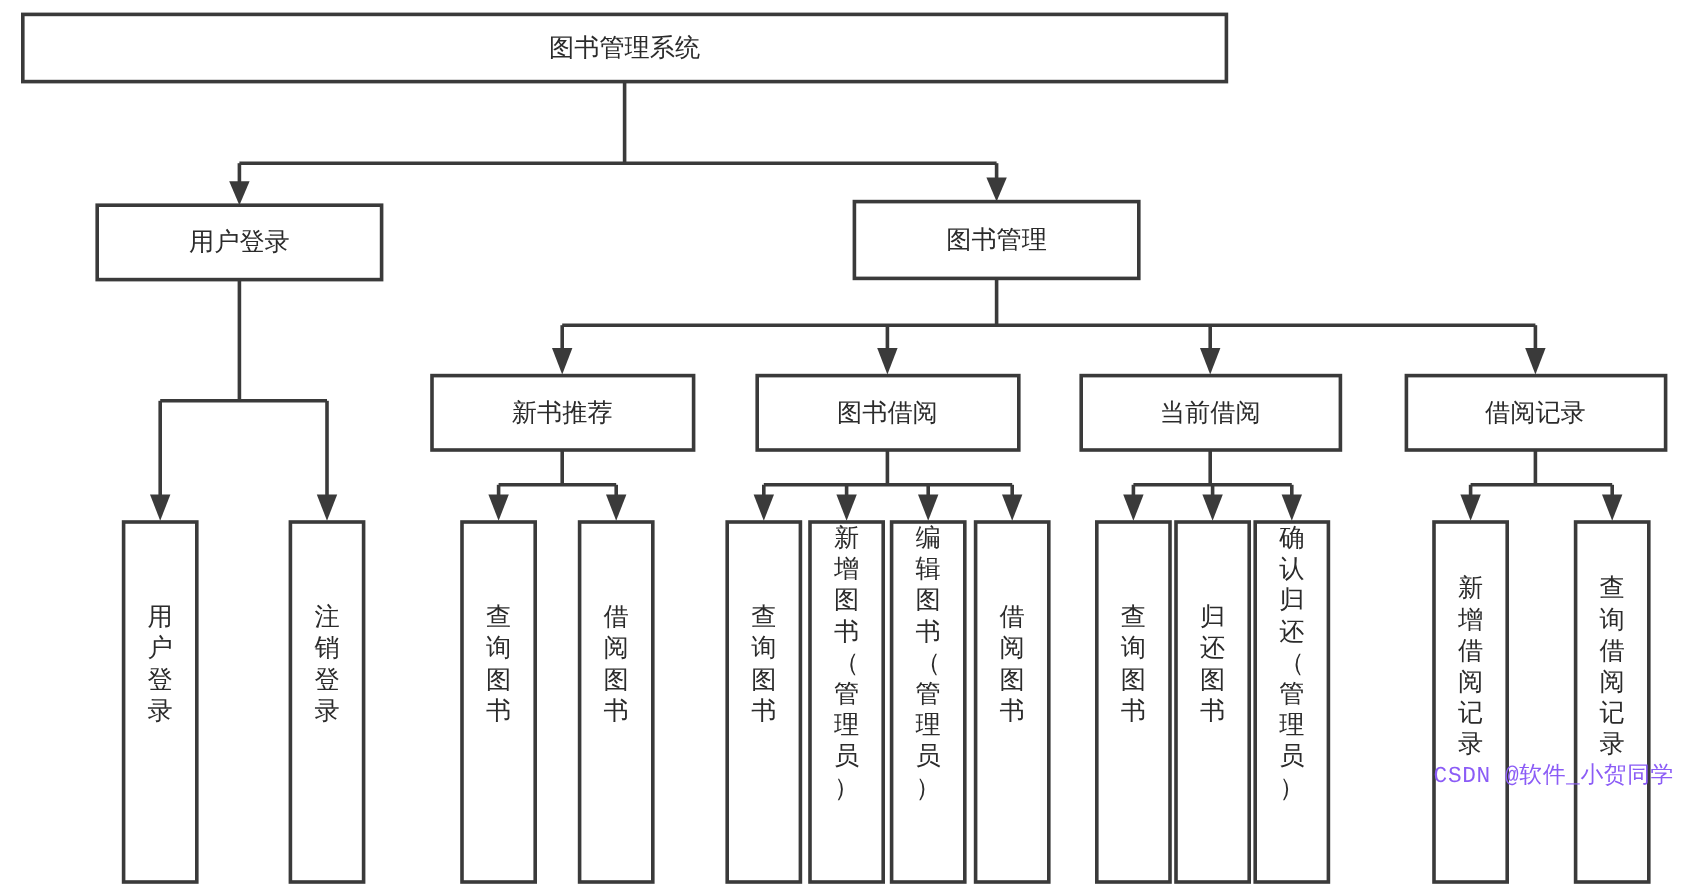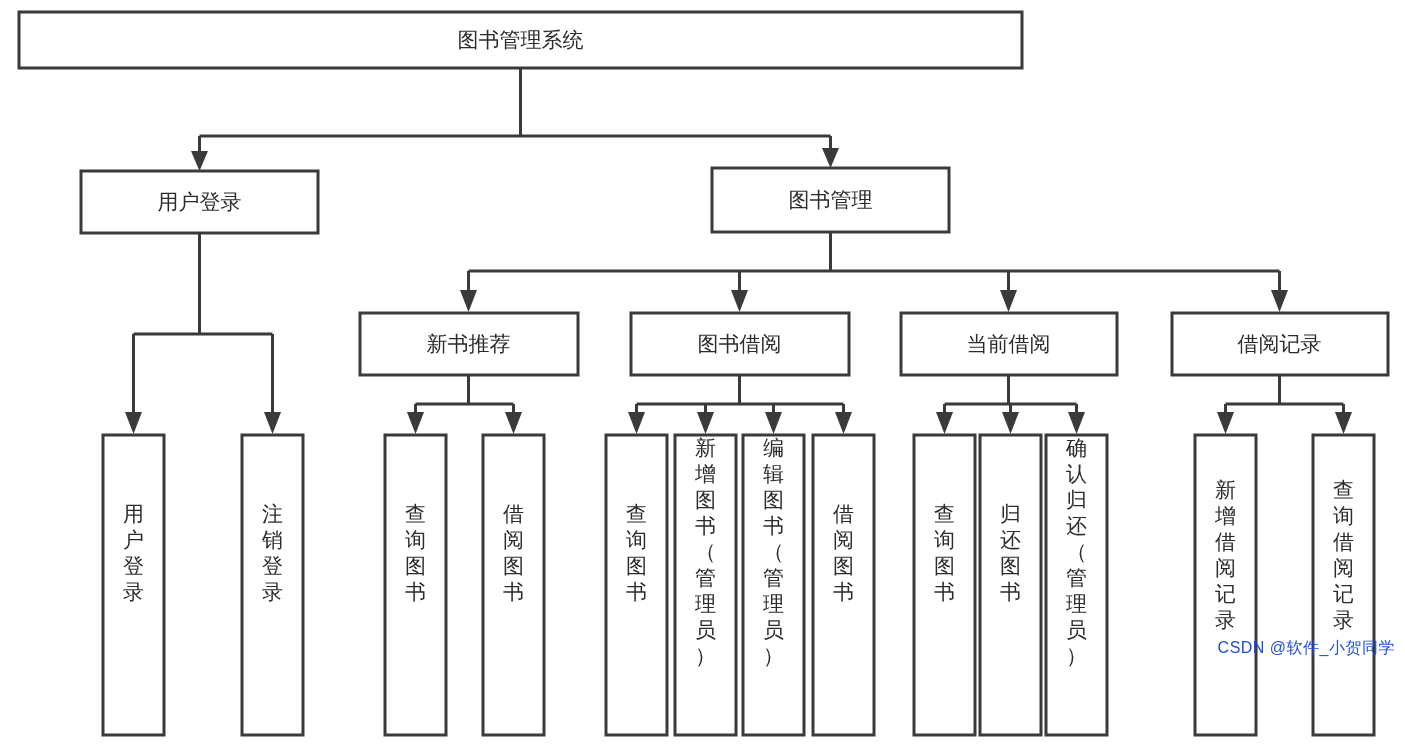--- a/index.html
+++ b/index.html
@@ -54,23 +54,23 @@
     font-family: "Liberation Sans", "DejaVu Sans", sans-serif;
     font-size: 21px;
     fill: #2b2b2b;
     text-anchor: middle;
     white-space: pre;
   }
   .watermark {
     position: absolute;
     right: 10px;
     bottom: 4px;
-    font-family: Liberation Sans, sans-serif;
-    font-size: 16px;
-    color: #1d4ed8;
+    font-family: Liberation Mono, monospace;
+    font-size: 19px;
+    color: #8b5cf6;
     letter-spacing: 0.5px;
     user-select: none;
     white-space: nowrap;
   }
 </style>
 </head>
 <body>
 
 <div id="diagram-root">
 

